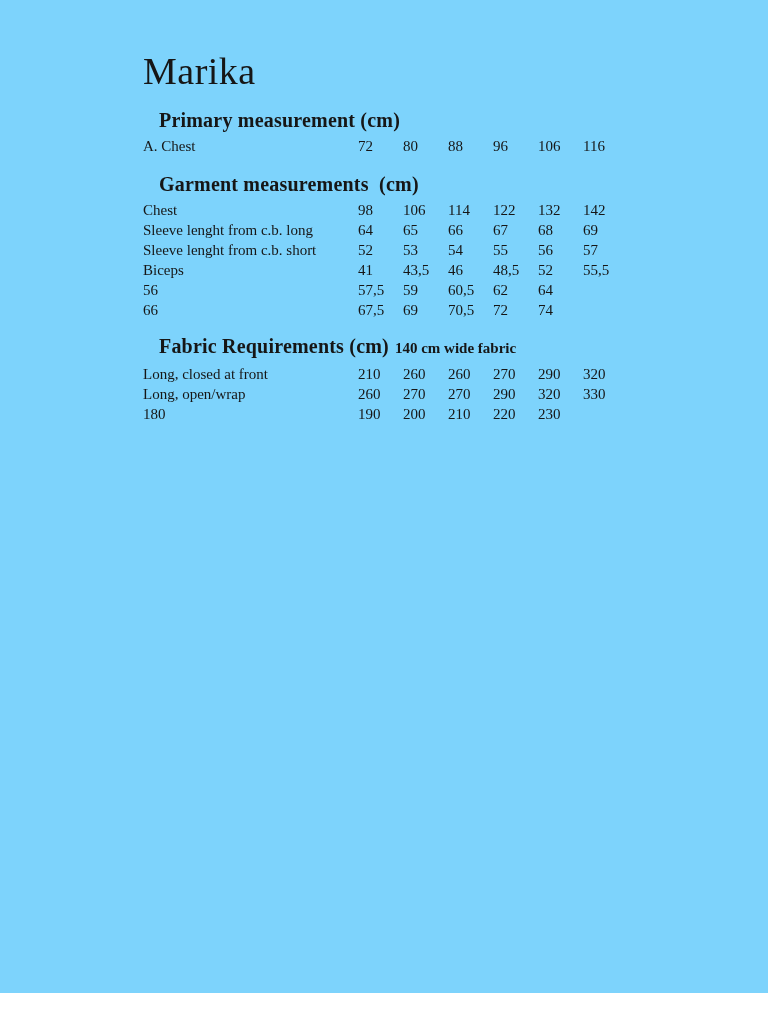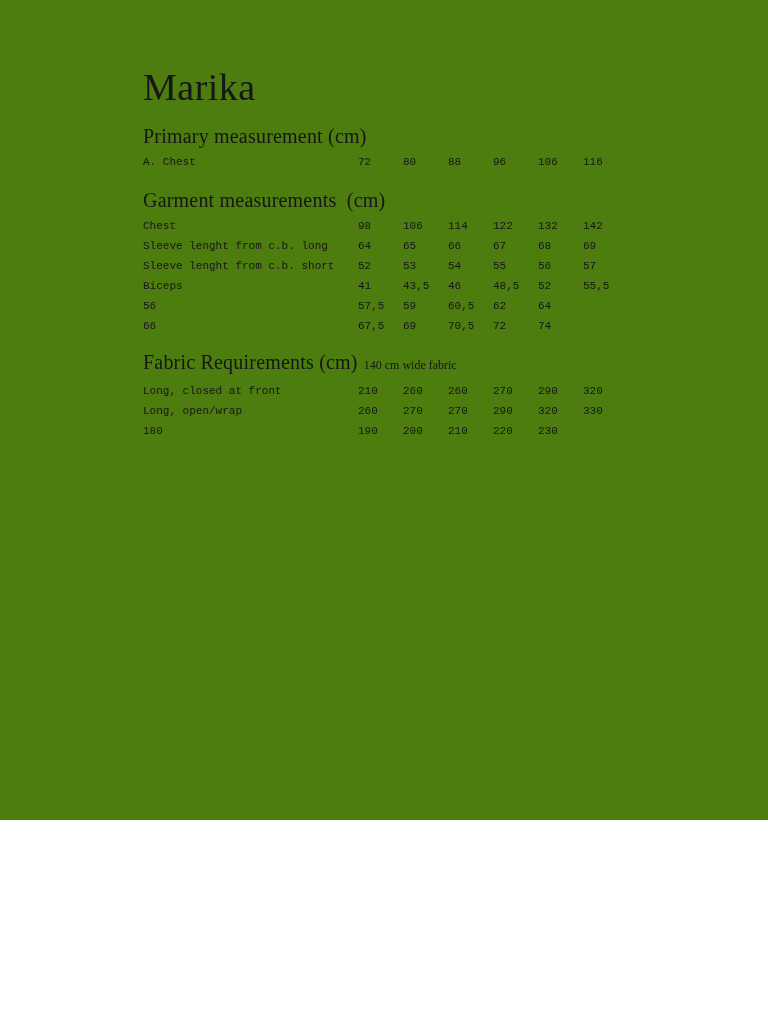--- a/index.html
+++ b/index.html
@@ -10,56 +10,55 @@
   body {
     width: 768px;
     height: 1024px;
     overflow: hidden;
     font-family: "Liberation Serif", "DejaVu Serif", serif;
     color: #161616;
   }
   .page {
     box-sizing: border-box;
     width: 768px;
-    height: 820px;
-    padding: 66px 0 0 143px;
-    background: #4d7c0f;
+    height: 993px;
+    padding: 50px 0 0 143px;
+    background: #7dd3fc;
   }
   .doc-title {
     font-size: 38px;
     font-weight: normal;
     margin: 0;
     line-height: 42px;
     letter-spacing: 0.5px;
   }
   .sec {
     margin-top: 16px;
   }
   .sec.fabric {
     margin-top: 14px;
   }
   .sec-heading {
     font-size: 20px;
-    font-weight: normal;
-    margin: 0 0 4px 0;
+    font-weight: bold;
+    margin: 0 0 4px 16px;
     line-height: 24px;
     white-space: pre;
     letter-spacing: 0.2px;
   }
   .heading-suffix {
-    font-size: 12px;
+    font-size: 15px;
     margin-left: 6px;
     letter-spacing: 0;
   }
   .row {
     display: grid;
     grid-template-columns: 215px repeat(6, 45px);
     line-height: 20px;
-    font-size: 11px;
-    font-family: Liberation Mono, monospace;
+    font-size: 15px;
   }
   .cell {
     white-space: nowrap;
   }
 </style>
 </head>
 <body>
 
 <div class="page">
   <h1 class="doc-title">Marika</h1>

